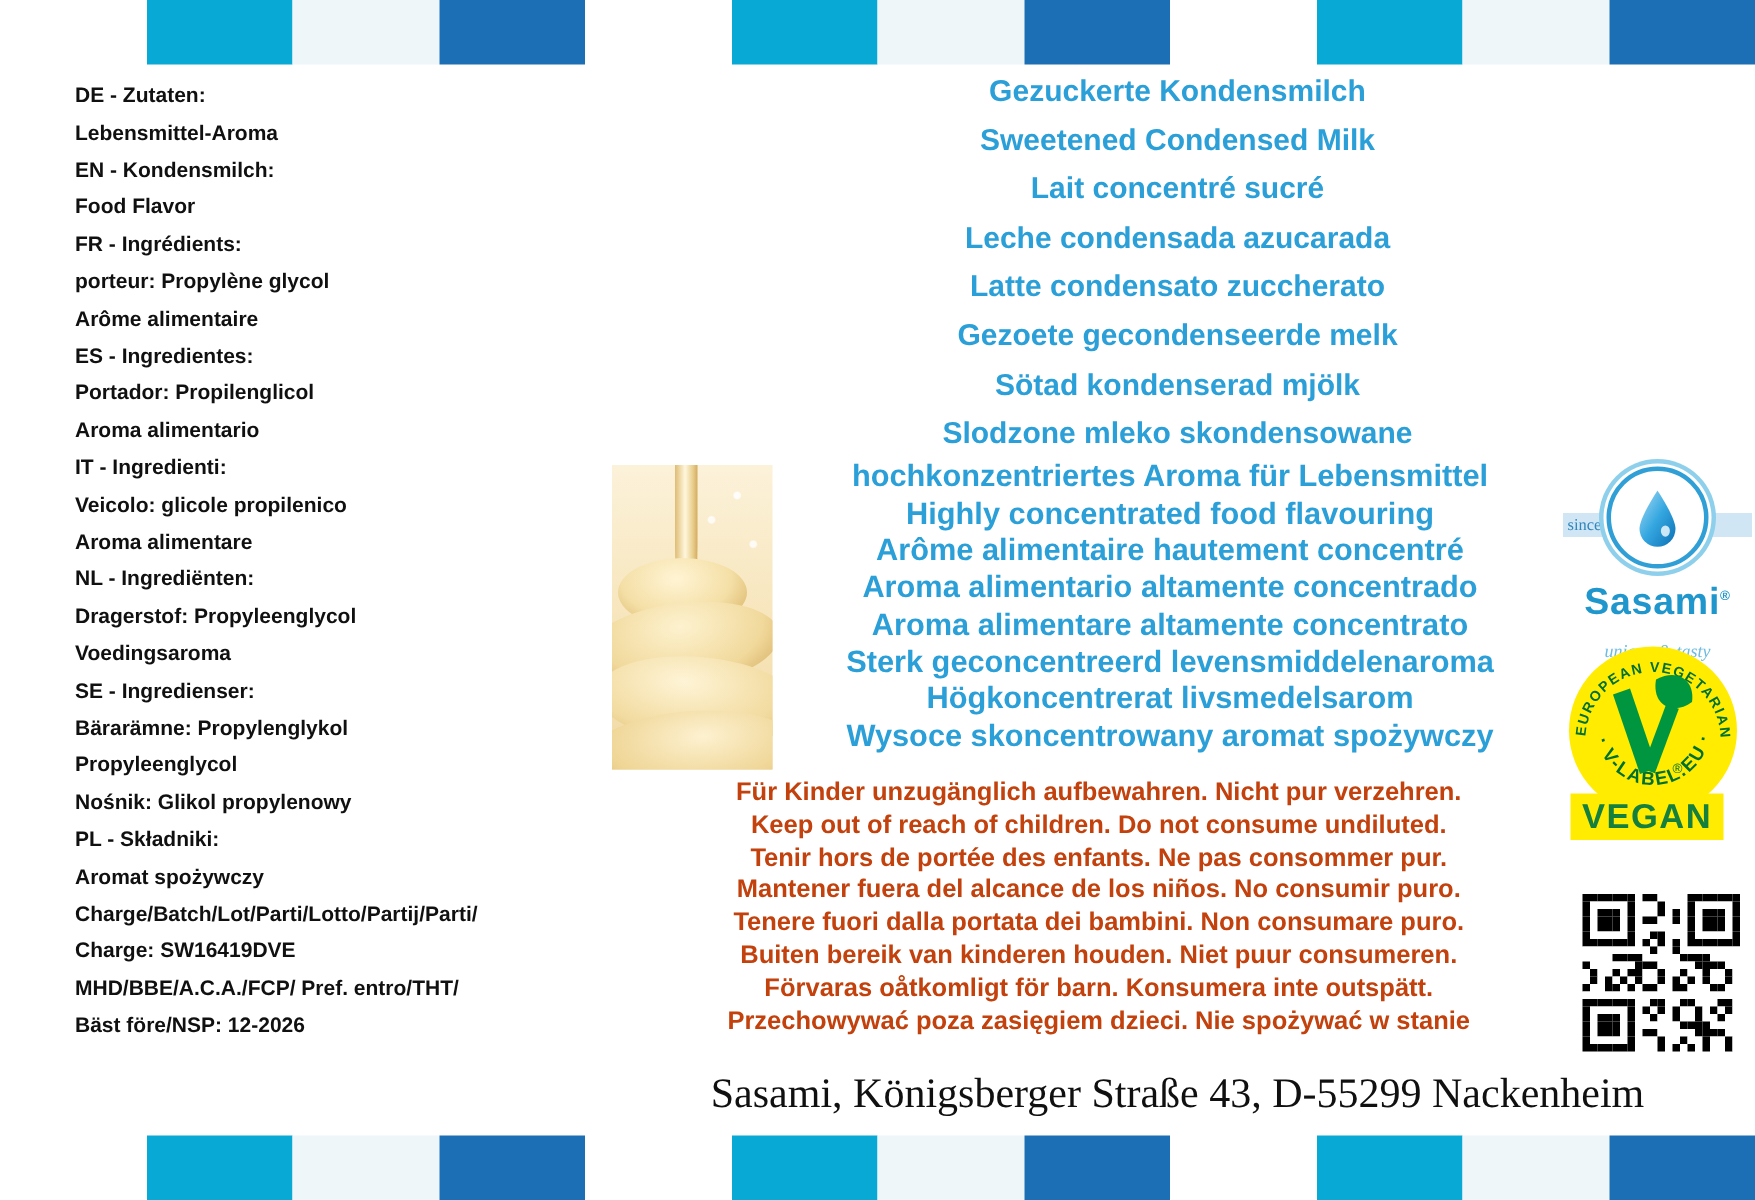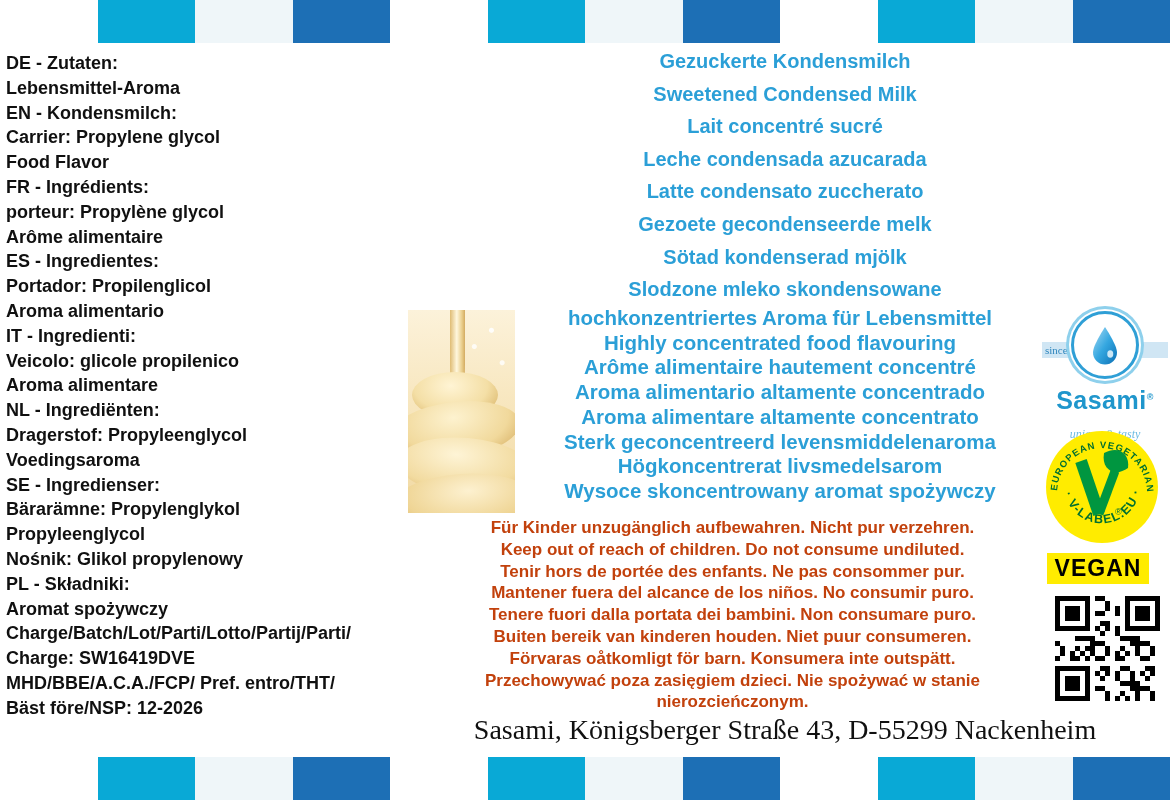--- a/index.html
+++ b/index.html
@@ -7,21 +7,21 @@
          font-family:"Liberation Sans",sans-serif;color:#101010;}
 
   
   .strip{position:absolute;left:0;width:1170px;height:43px;display:flex;}
   .strip-top{top:0;}
   .strip-bottom{top:757px;}
   .strip .cell{width:97.5px;height:100%;}
 
   
   .ingredients{position:absolute;left:6px;top:51px;width:412px;}
-  .ing-line{font-size:18px;font-weight:bold;line-height:24.8px;white-space:nowrap;color:#101010;}
+  .ing-line{font-size:14px;font-weight:bold;line-height:24.8px;white-space:nowrap;color:#101010;margin-left:44px;}
 
   
   .product-names{position:absolute;left:430px;top:45px;width:710px;text-align:center;}
   .pname-line{font-size:20px;font-weight:bold;line-height:32.6px;color:#2b9fd7;white-space:nowrap;}
 
   
   .description{position:absolute;left:513px;top:306px;width:534px;text-align:center;}
   .desc-line{font-size:20.5px;font-weight:bold;line-height:24.7px;color:#2b9fd7;white-space:nowrap;}
 
   
@@ -63,22 +63,22 @@
       box-shadow:0 0 0 2px #ffffff,0 0 0 5px #8ed0ec;
       display:flex;align-items:center;justify-content:center;z-index:2;}
   .logo-wordmark{position:absolute;top:74px;width:100%;text-align:center;
       color:#1f96cc;font-weight:bold;font-size:25px;letter-spacing:.5px;line-height:25px;}
   .logo-wordmark sup{font-size:9px;}
   .logo-tagline{position:absolute;top:116px;width:100%;text-align:center;
       font-family:"Liberation Serif",serif;font-style:italic;font-size:12px;color:#6cbbe2;}
 
   
   .vlabel{position:absolute;left:1044px;top:429px;width:116px;height:116px;}
-  .vegan-box{position:absolute;left:1047px;top:553px;width:102px;height:31px;
-      background:#ffec00;color:#000000;display:flex;align-items:center;justify-content:center;
+  .vegan-box{position:absolute;left:1047px;top:529px;width:102px;height:31px;
+      background:#ffec00;color:#15803d;display:flex;align-items:center;justify-content:center;
       font-weight:bold;font-size:23px;letter-spacing:1px;}
 
   
   .qr{position:absolute;left:1055px;top:596px;width:105px;height:105px;background:#ffffff;
       display:grid;grid-template-columns:repeat(21,5px);grid-auto-rows:5px;}
   .qr .m{background:#000000;}
   .qr .l{background:#ffffff;}
 </style>
 </head>
 <body>
@@ -97,21 +97,20 @@
       <div class="cell" style="background: rgb(255, 255, 255);"></div>
       <div class="cell" style="background: rgb(9, 169, 214);"></div>
       <div class="cell" style="background: rgb(239, 246, 249);"></div>
       <div class="cell" style="background: rgb(29, 111, 181);"></div>
     </div>
 
   <div class="ingredients">
       <div class="ing-line">DE - Zutaten:</div>
       <div class="ing-line">Lebensmittel-Aroma</div>
       <div class="ing-line">EN - Kondensmilch:</div>
-      <div class="ing-line">Carrier: Propylene glycol</div>
       <div class="ing-line">Food Flavor</div>
       <div class="ing-line">FR - Ingrédients:</div>
       <div class="ing-line">porteur: Propylène glycol</div>
       <div class="ing-line">Arôme alimentaire</div>
       <div class="ing-line">ES - Ingredientes:</div>
       <div class="ing-line">Portador: Propilenglicol</div>
       <div class="ing-line">Aroma alimentario</div>
       <div class="ing-line">IT - Ingredienti:</div>
       <div class="ing-line">Veicolo: glicole propilenico</div>
       <div class="ing-line">Aroma alimentare</div>
@@ -651,21 +650,20 @@
 
   <div class="warnings">
       <div class="warn-line">Für Kinder unzugänglich aufbewahren. Nicht pur verzehren.</div>
       <div class="warn-line">Keep out of reach of children. Do not consume undiluted.</div>
       <div class="warn-line">Tenir hors de portée des enfants. Ne pas consommer pur.</div>
       <div class="warn-line">Mantener fuera del alcance de los niños. No consumir puro.</div>
       <div class="warn-line">Tenere fuori dalla portata dei bambini. Non consumare puro.</div>
       <div class="warn-line">Buiten bereik van kinderen houden. Niet puur consumeren.</div>
       <div class="warn-line">Förvaras oåtkomligt för barn. Konsumera inte outspätt.</div>
       <div class="warn-line">Przechowywać poza zasięgiem dzieci. Nie spożywać w stanie</div>
-      <div class="warn-line">nierozcieńczonym.</div>
     </div>
 
   <div class="address">Sasami, Königsberger Straße 43, D-55299 Nackenheim</div>
 
   <div class="strip strip-bottom">
       <div class="cell" style="background: rgb(255, 255, 255);"></div>
       <div class="cell" style="background: rgb(9, 169, 214);"></div>
       <div class="cell" style="background: rgb(239, 246, 249);"></div>
       <div class="cell" style="background: rgb(29, 111, 181);"></div>
       <div class="cell" style="background: rgb(255, 255, 255);"></div>

